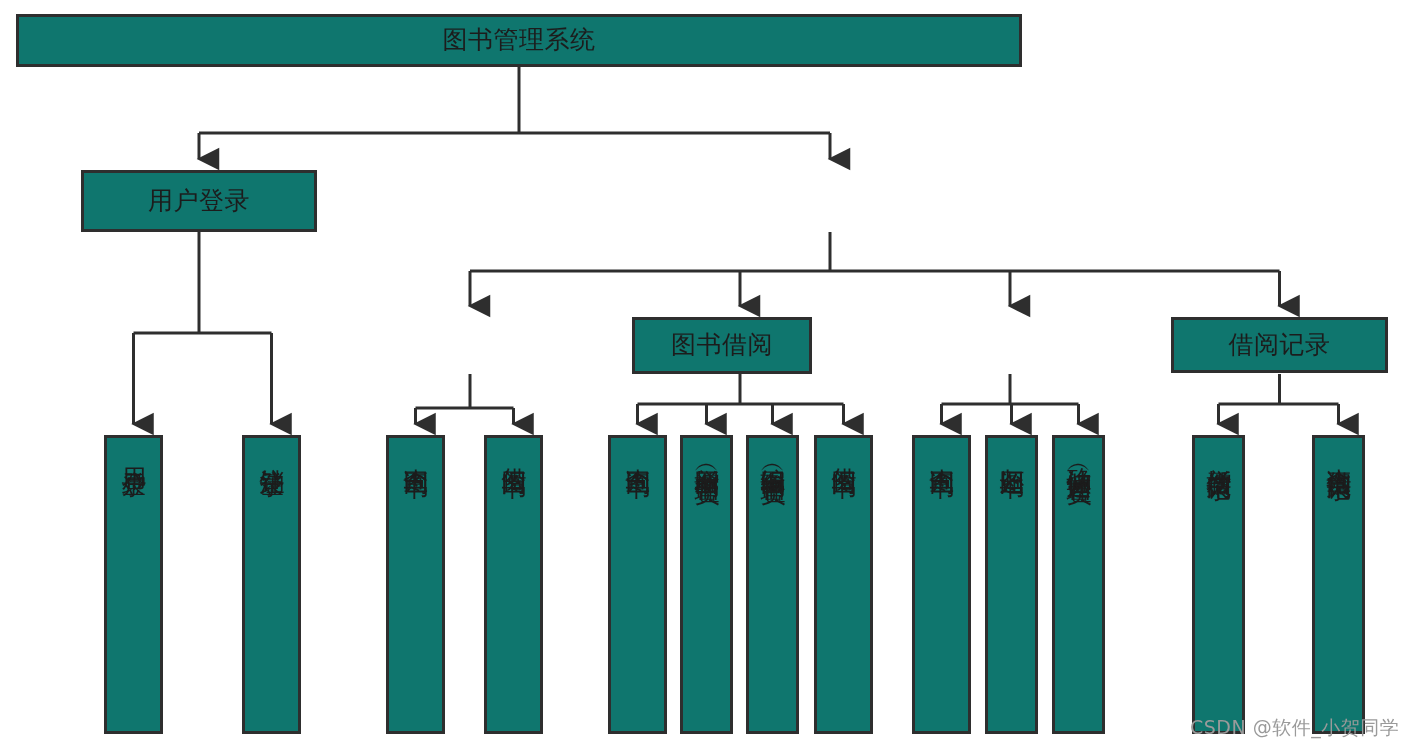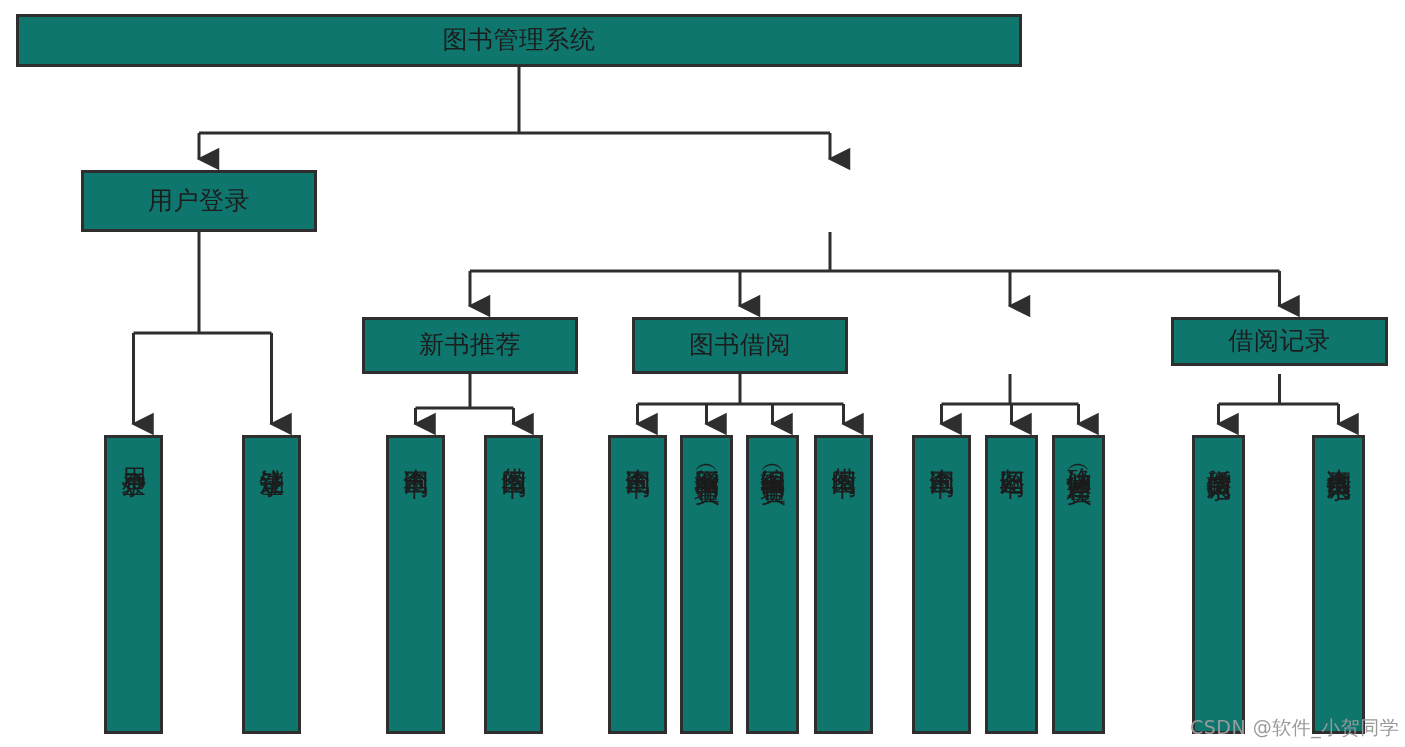--- a/index.html
+++ b/index.html
@@ -120,27 +120,24 @@
   </svg>
 
   <div class="node-box node-root" style="left: 16px; top: 14px; width: 1006px; height: 53px;">
     <span class="node-label">图书管理系统</span>
   </div>
 
   <div class="node-box node-l2" style="left: 81px; top: 170px; width: 236px; height: 62px;">
     <span class="node-label">用户登录</span>
   </div>
 
-  <div class="node-box node-l3" style="left: 362px; top: 317px; width: 216px; height: 57px;">
-    <span class="node-label">新书推荐</span>
-  </div>
-  <div class="node-box node-l3" style="left: 632px; top: 317px; width: 216px; height: 57px; justify-content: center;">
+  <div class="node-box node-l3" style="left: 632px; top: 317px; width: 180px; height: 57px; justify-content: center;">
     <span class="node-label">图书借阅</span>
   </div>
-  <div class="node-box node-l3" style="left: 1171px; top: 317px; width: 217px; height: 49px;">
+  <div class="node-box node-l3" style="left: 1171px; top: 317px; width: 217px; height: 56px;">
     <span class="node-label">借阅记录</span>
   </div>
 
   <div class="node-box node-leaf" style="left: 104px; top: 435px; width: 59px; height: 299px;">
     <span class="node-label">用户登录</span>
   </div>
   <div class="node-box node-leaf" style="left: 242px; top: 435px; width: 59px; height: 299px;">
     <span class="node-label">注销登录</span>
   </div>
   <div class="node-box node-leaf" style="left: 386px; top: 435px; width: 59px; height: 299px;">

